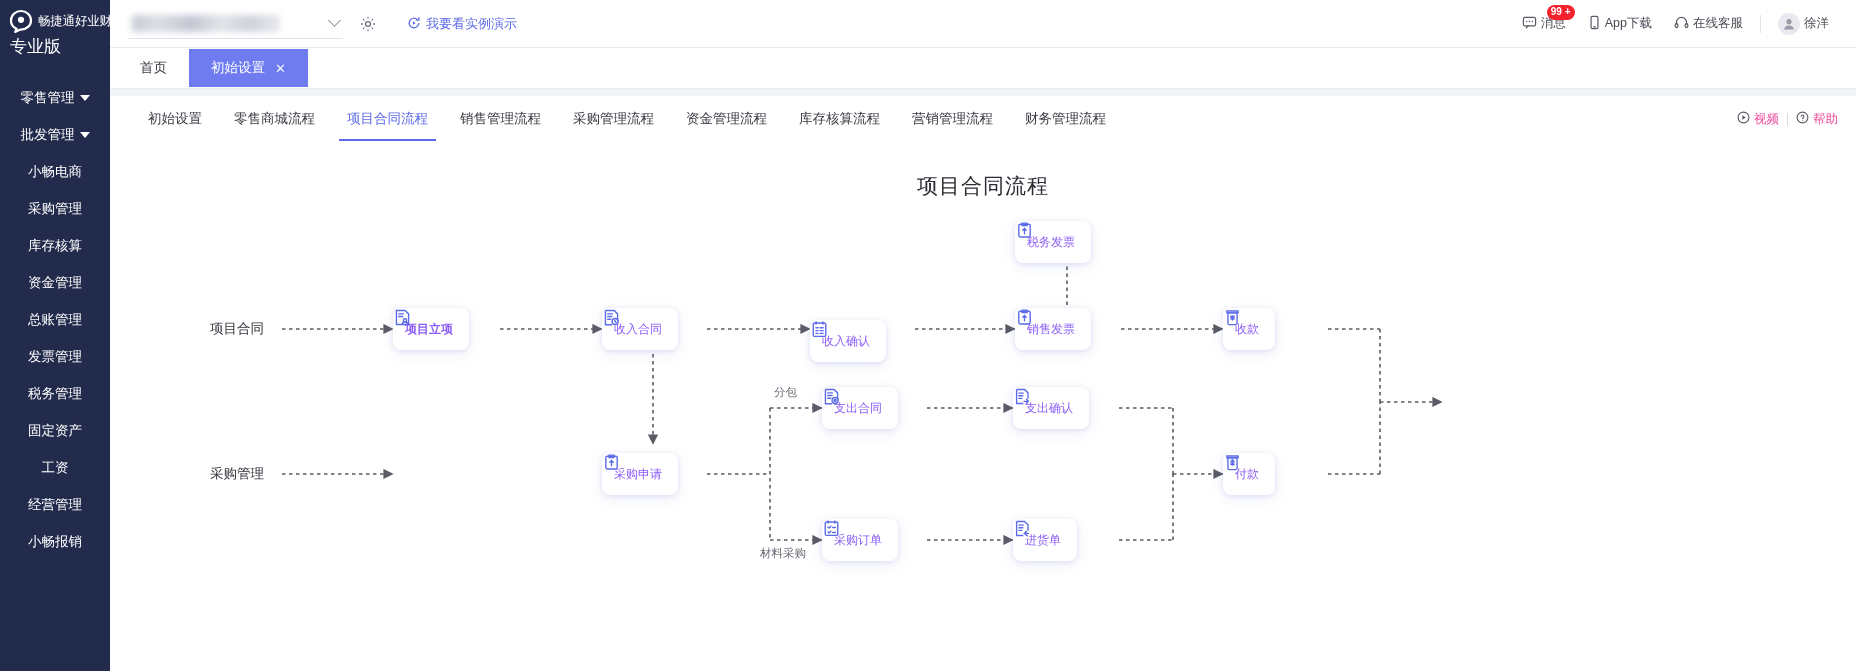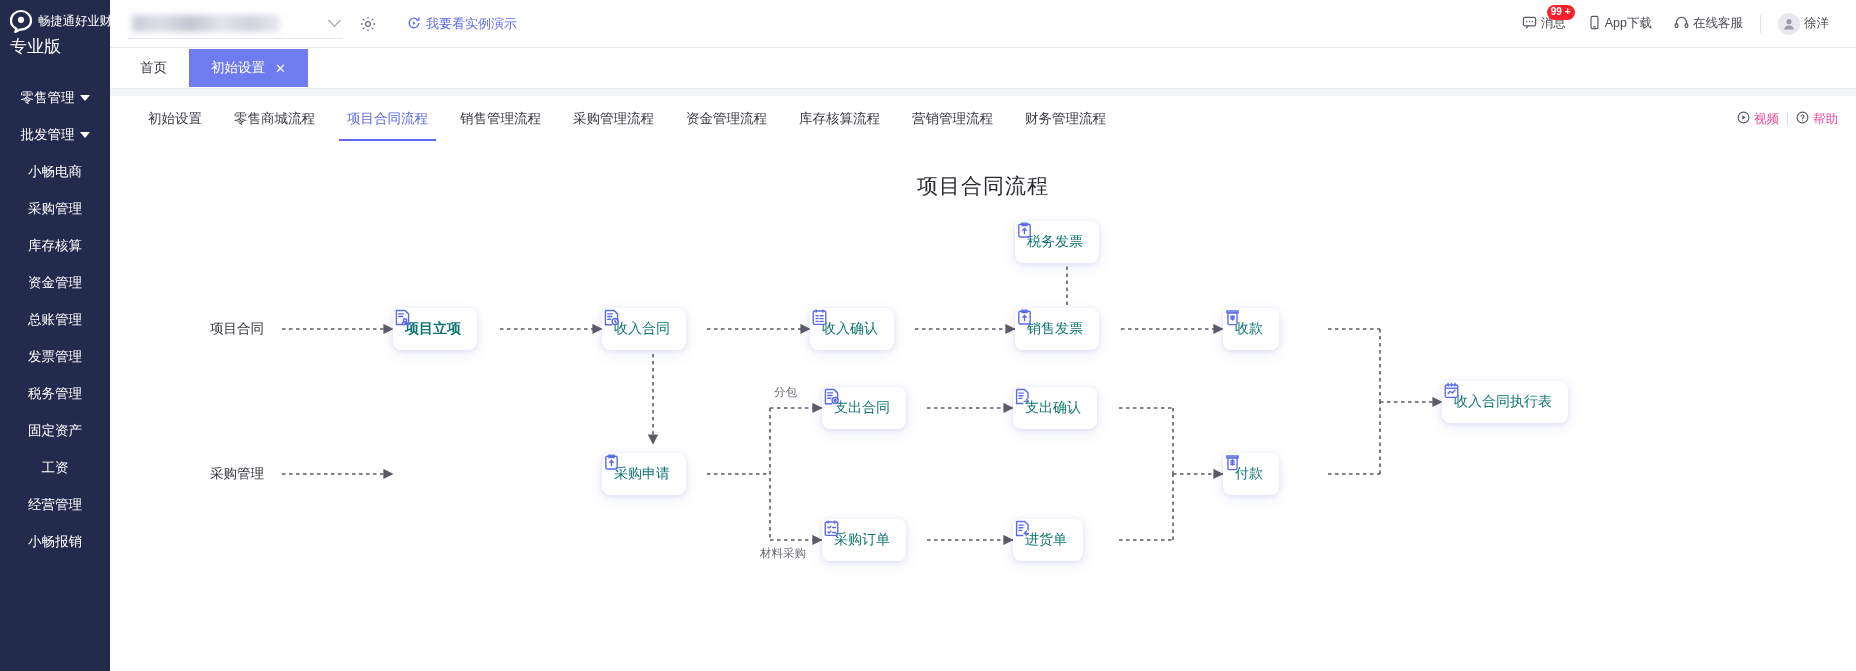--- a/index.html
+++ b/index.html
@@ -234,22 +234,22 @@
   .node {
     position: absolute;
     height: 42px;
     background: #ffffff;
     border-radius: 8px;
     box-shadow: 0 1px 5px rgba(99,110,200,0.17), 0 4px 14px rgba(120,130,210,0.13);
     display: flex;
     align-items: center;
     gap: 8px;
     padding: 0 16px 0 12px;
-    font-size: 14px;
-    color: #0f766e;
+    font-size: 12px;
+    color: #8b5cf6;
     white-space: nowrap;
     cursor: pointer;
     z-index: 3;
   }
   .node .ic { width: 19px; height: 19px; flex: 0 0 19px; display: block; }
   .swim-label {
     position: absolute;
     font-size: 13.5px;
     color: #33333c;
     white-space: nowrap;
@@ -526,21 +526,21 @@
             <svg class="ic" viewBox="0 0 20 20" fill="none" stroke="#5b6ae8" stroke-width="1.45">
               <path d="M3.6 2.6h9.1l3.7 3.6v7.4"></path>
               <path d="M3.6 2.6v15h7"></path>
               <path d="M6 6.2h5M6 9h4.4M6 11.8h3.2" stroke-linecap="round"></path>
               <circle cx="13.8" cy="14.2" r="3.2"></circle>
               <path d="M13.8 12.7v1.6l1 .8" stroke-linecap="round"></path>
             </svg>
             <span>收入合同</span>
           </div>
 
-          <div class="node" style="left:700px; top:166px;">
+          <div class="node" style="left:700px; top:178px;">
             <svg class="ic" viewBox="0 0 20 20" fill="none" stroke="#5b6ae8" stroke-width="1.45">
               <rect x="3.4" y="3.2" width="13.2" height="14" rx="1.5"></rect>
               <path d="M6.4 2v2.4M13.6 2v2.4" stroke-linecap="round"></path>
               <path d="M6.3 8.2h2.2M6.3 11.2h2.2M6.3 14.1h2.2M10.6 8.2h3.3M10.6 11.2h3.3M10.6 14.1h3.3" stroke-linecap="round"></path>
             </svg>
             <span>收入确认</span>
           </div>
 
           <div class="node" style="left:905px; top:79px;">
             <svg class="ic" viewBox="0 0 20 20" fill="none" stroke="#5b6ae8" stroke-width="1.45">
@@ -563,29 +563,20 @@
           <div class="node" style="left:1113px; top:166px;">
             <svg class="ic" viewBox="0 0 20 20" fill="none" stroke="#5b6ae8" stroke-width="1.45">
               <path d="M5.2 5.1h9.6V16a1.5 1.5 0 0 1-1.5 1.5H6.7A1.5 1.5 0 0 1 5.2 16z"></path>
               <path d="M4.1 3.2h11.8v1.9H4.1z"></path>
               <path d="M10 8.4v4.2M8.3 9.9h3.4M8.3 11.6h3.4" stroke-linecap="round"></path>
               <path d="M8.3 8.4 10 10l1.7-1.6" stroke-linecap="round" stroke-linejoin="round"></path>
             </svg>
             <span>收款</span>
           </div>
 
-          <div class="node" style="left:1332px; top:239px;">
-            <svg class="ic" viewBox="0 0 20 20" fill="none" stroke="#5b6ae8" stroke-width="1.45">
-              <rect x="3.4" y="4.2" width="13.2" height="13" rx="1.5"></rect>
-              <path d="M3.4 7.6h13.2"></path>
-              <path d="M6.4 2.4v2.8M10 2.4v2.8M13.6 2.4v2.8" stroke-linecap="round"></path>
-              <path d="M6.4 13.4l2.3-2.7 2.2 2 2.7-3.1" stroke-linecap="round" stroke-linejoin="round"></path>
-            </svg>
-            <span>收入合同执行表</span>
-          </div>
 
           <div class="node" style="left:492px; top:311px;">
             <svg class="ic" viewBox="0 0 20 20" fill="none" stroke="#5b6ae8" stroke-width="1.45">
               <rect x="4" y="3.4" width="12" height="13.4" rx="1.5"></rect>
               <path d="M7.4 2.3h5.2v2.4H7.4z"></path>
               <path d="M10 13.4V7.9M10 7.9 8.2 9.8M10 7.9l1.8 1.9" stroke-linecap="round" stroke-linejoin="round"></path>
             </svg>
             <span>采购申请</span>
           </div>
 

